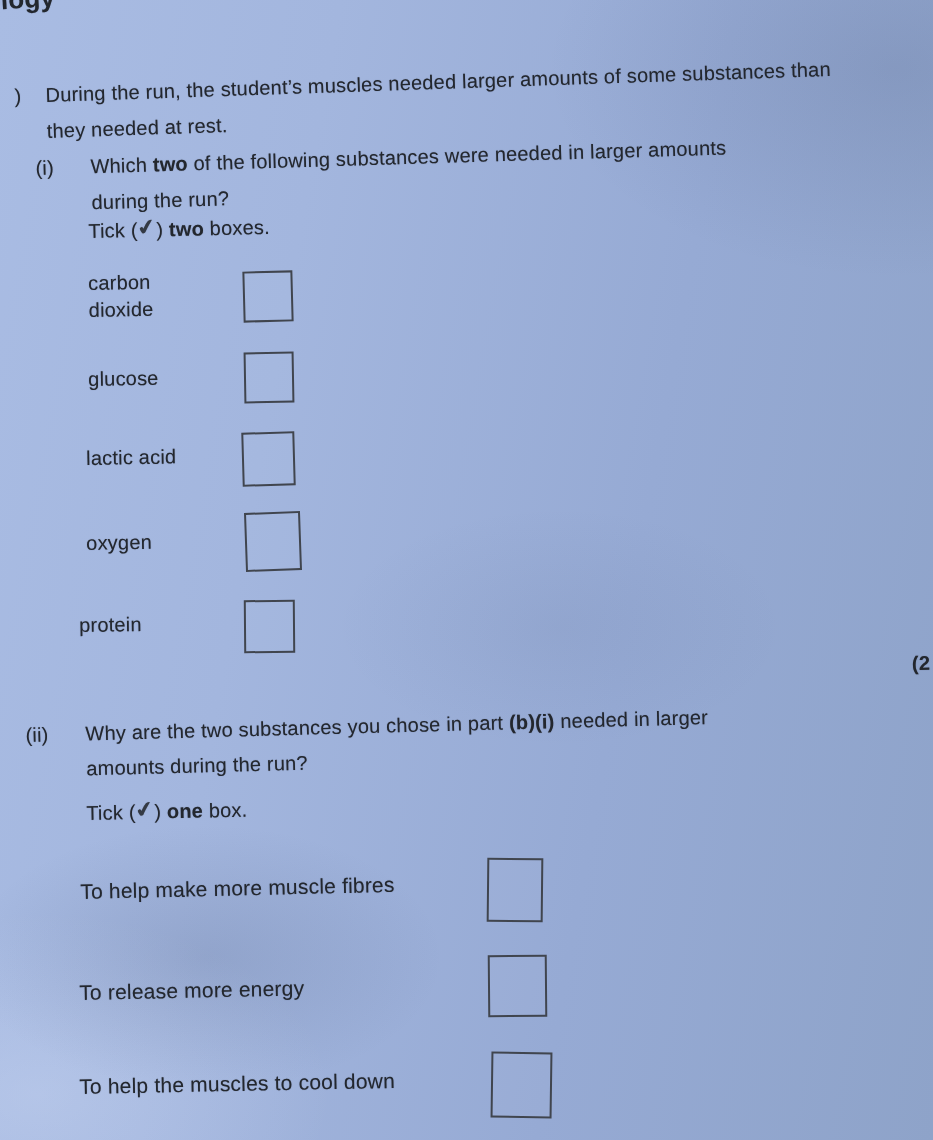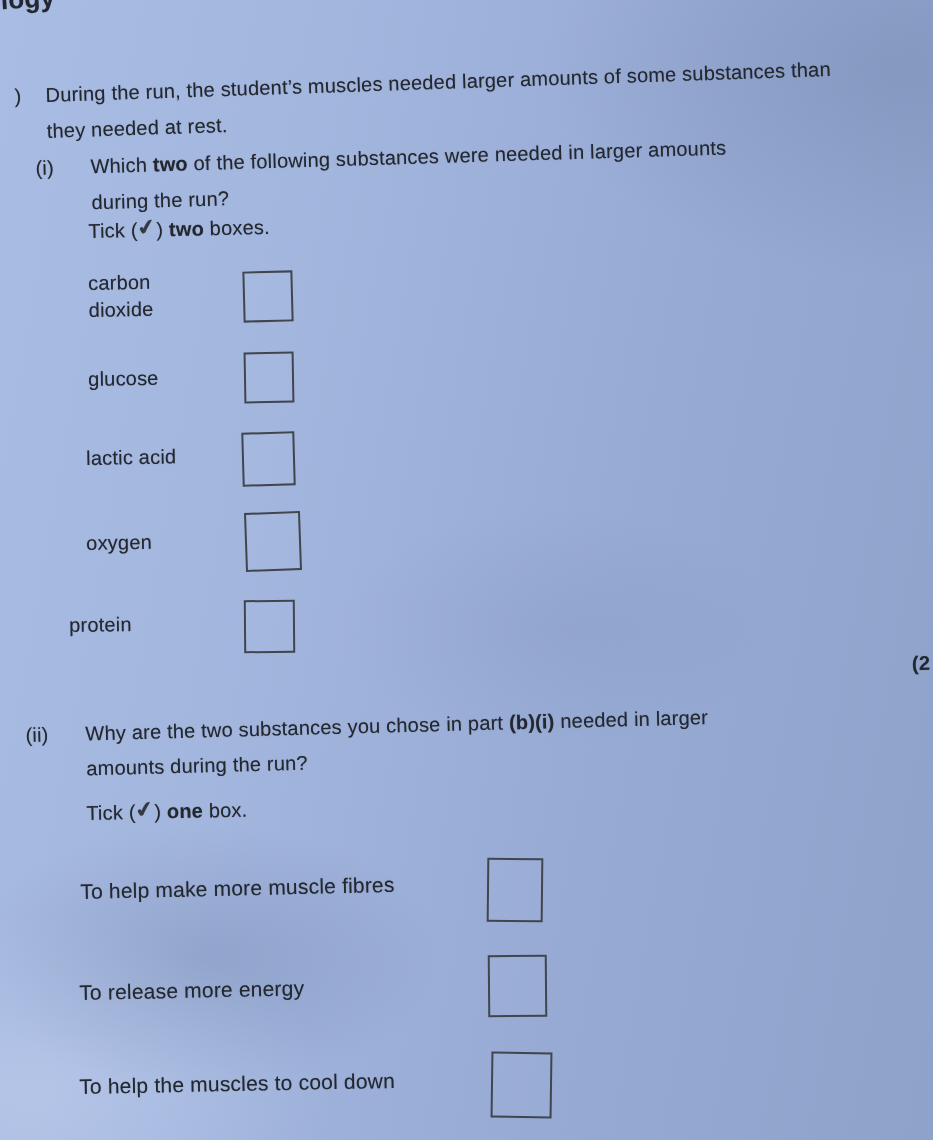--- a/index.html
+++ b/index.html
@@ -67,21 +67,21 @@
 <div class="abs opt-label ink" style="left:86px;top:445px;transform:rotate(-1deg);">
   <span style="display:block;">lactic acid</span>
 </div>
 <div class="abs checkbox" style="left:242px;top:432px;width:49px;height:50px;transform:rotate(-1.6deg);"></div>
 
 <div class="abs opt-label ink" style="left:86px;top:530px;transform:rotate(-1deg);">
   <span style="display:block;">oxygen</span>
 </div>
 <div class="abs checkbox" style="left:245px;top:512px;width:52px;height:55px;transform:rotate(-2deg);"></div>
 
-<div class="abs opt-label ink" style="left:69px;top:612px;transform:rotate(-0.8deg);">
+<div class="abs opt-label ink" style="left:79px;top:612px;transform:rotate(-0.8deg);">
   <span style="display:block;">protein</span>
 </div>
 <div class="abs checkbox" style="left:244px;top:600px;width:47px;height:49px;transform:rotate(-0.5deg);"></div>
 
 <div class="abs ink marks" style="left:912px;top:652px;">(2</div>
 
 <div class="abs qrow para ink" style="left:25px;top:718px;width:880px;line-height:35px;transform:rotate(-1.5deg);">
   <span class="qmarker" style="width:60px;">(ii)</span>
   <span>
     <span style="display:block;"><span>Why are the two substances you chose in part </span><span class="b">(b)(i)</span><span> needed in larger</span></span>

